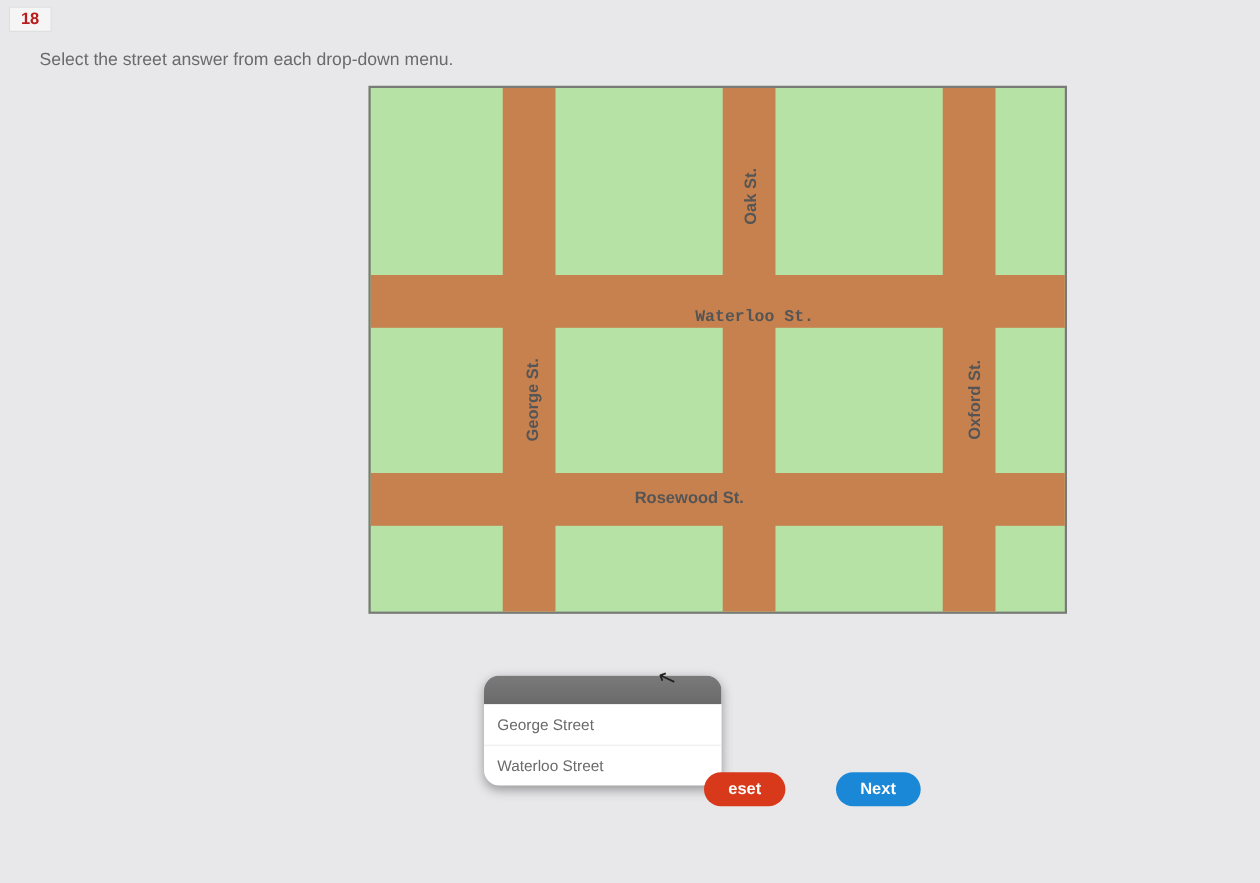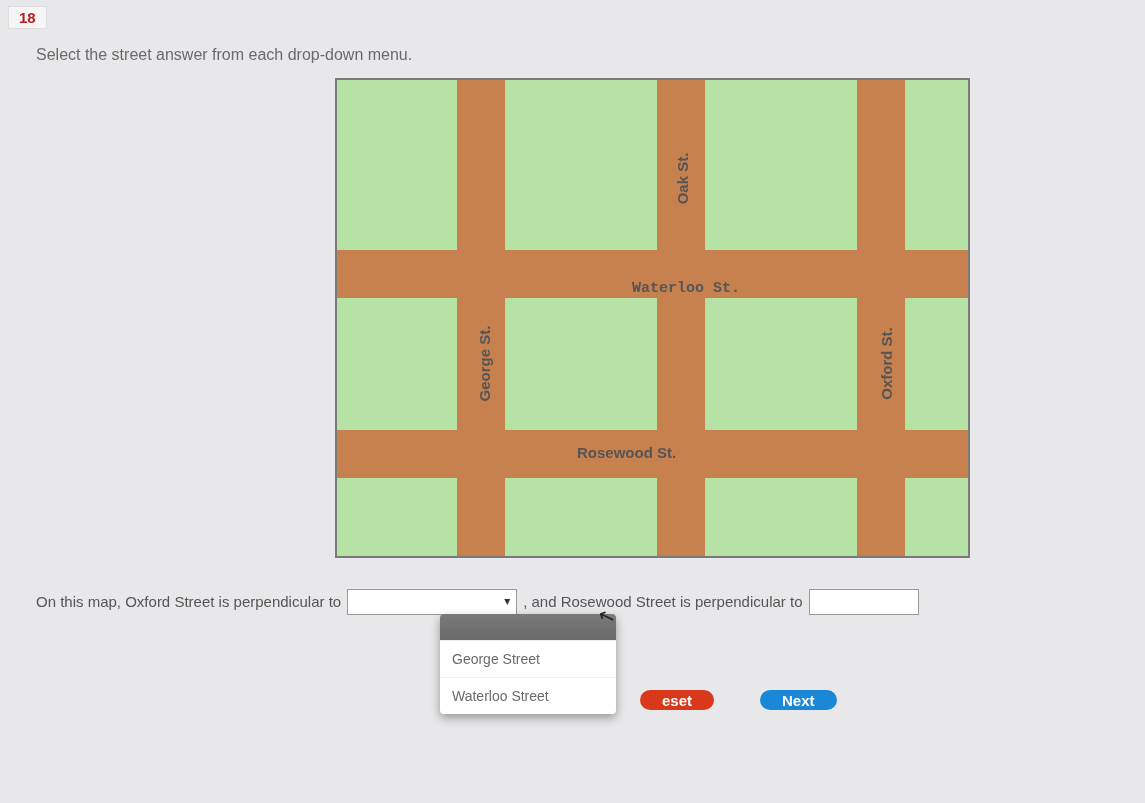--- a/index.html
+++ b/index.html
@@ -69,48 +69,49 @@
   .dd .caret { font-size: 12px; color: #333; }
   .dd2 {
     display: inline-block;
     width: 110px; height: 26px;
     background: #fff;
     border: 1px solid #999;
   }
   .dropdown-panel {
     position: absolute;
     top: 614px; left: 440px;
-    width: 176px;
+    width: 216px;
     background: #fff;
     box-shadow: 0 4px 10px rgba(0,0,0,0.35);
-    border-radius: 4px;
+    border-radius: 14px;
     overflow: hidden;
   }
   .dropdown-panel .empty-row {
     height: 26px;
     background: linear-gradient(#7a7a7a,#6a6a6a);
   }
   .dropdown-panel .opt {
     padding: 10px 12px;
     font-size: 14px;
     color: #6a6a6a;
     border-top: 1px solid #eee;
     cursor: pointer;
   }
   .btn {
     display: inline-flex;
     align-items: center;
     justify-content: center;
-    height: 20px;
+    height: 31px;
     padding: 0 22px;
     border-radius: 18px;
     font-size: 15px;
     font-weight: bold;
     color: #fff;
     cursor: pointer;
+    margin-top: 12px;
   }
   .reset-btn {
     position: absolute;
     top: 690px; left: 640px;
     background: #d9391b;
   }
   .next-btn {
     position: absolute;
     top: 690px; left: 760px;
     background: #1a88d6;
@@ -139,28 +140,20 @@
   <div class="street v3"></div>
 
   <div class="label vert" style="top:90px; left:320px;">Oak St.</div>
   <div class="label" style="top:200px; left:295px;font-family:Liberation Mono, monospace;">Waterloo St.</div>
   <div class="label vert" style="top:275px; left:110px;">George St.</div>
   <div class="label vert" style="top:275px; left:513px;">Oxford St.</div>
   <div class="label" style="top:364px; left:240px;">Rosewood St.</div>
 </div>
 
 <div class="answer-area">
-  <div class="sentence-row">
-    <span>On this map, Oxford Street is perpendicular to</span>
-    <span class="dd">
-      <span class="caret">▾</span>
-    </span>
-    <span>, and Rosewood Street is perpendicular to</span>
-    <span class="dd2"></span>
-  </div>
 </div>
 
 <div class="dropdown-panel">
   <div class="empty-row"></div>
   <div class="opt">George Street</div>
   <div class="opt">Waterloo Street</div>
 </div>
 
 <div class="pointer">↖</div>
 

